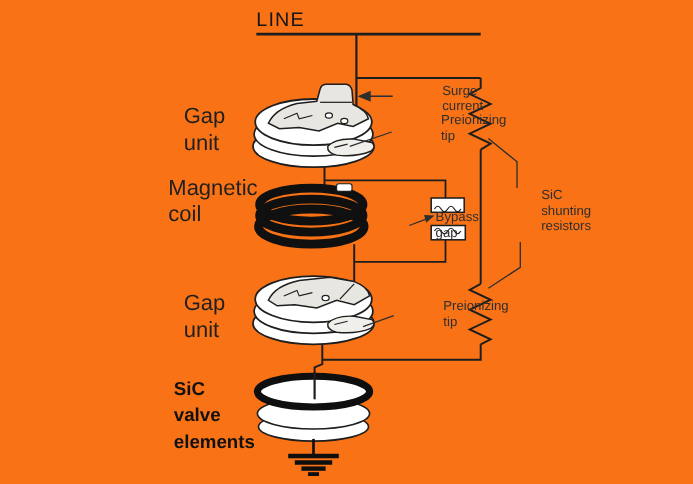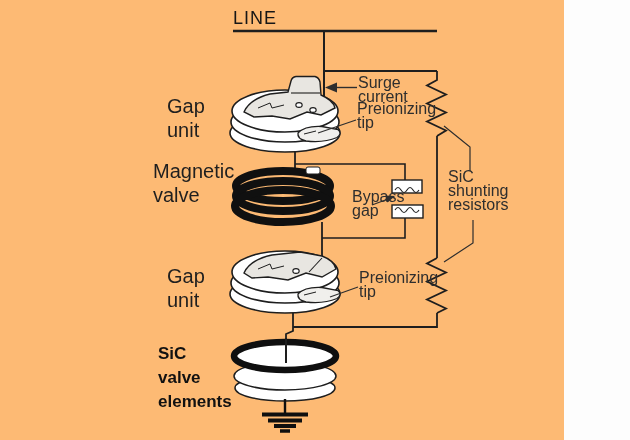--- a/index.html
+++ b/index.html
@@ -1,30 +1,30 @@
 <!DOCTYPE html>
 <html><head>
 <meta charset="utf-8">
 <style>
   html,body{margin:0;padding:0;background:#fdfdfd;}
   .stage{
-    position:relative;width:564px;height:440px;background:#fdba74;
+    position:relative;width:630px;height:440px;background:#f97316;
     overflow:hidden;font-family:"Liberation Sans",sans-serif;
   }
   .label{
     position:absolute;white-space:pre-line;color:#1b1b1b;
     font-family:"Liberation Sans",sans-serif;
   }
   .lbl-line{left:233px;top:8px;font-size:18px;letter-spacing:1px;color:#161616;}
   .lbl-main{font-size:20px;line-height:24px;color:#1f1f1f;}
   .lbl-gap-top{left:167px;top:94px;}
   .lbl-coil{left:153px;top:159px;}
   .lbl-gap-bot{left:167px;top:264px;}
   .lbl-valve{left:158px;top:342px;font-size:17px;line-height:24px;font-weight:bold;color:#111;}
-  .ann{font-size:16px;line-height:13.5px;color:#2e2e2e;}
+  .ann{font-size:12px;line-height:13.5px;color:#2e2e2e;margin-left:44px;}
   .ann-surge{left:358px;top:76px;}
   .ann-pre-top{left:357px;top:102px;line-height:14px;}
   .ann-bypass{left:352px;top:190px;line-height:14px;}
   .ann-shunt{left:448px;top:170px;line-height:14px;}
   .ann-pre-bot{left:359px;top:271px;line-height:14px;}
   svg{position:absolute;left:0;top:0;}
 </style>
 </head>
 <body>
 
@@ -124,21 +124,21 @@
       <polyline points="444,126 470,147 470,171" stroke-width="1.2"></polyline>
       <polyline points="473,220 473,243 444,262" stroke-width="1.2"></polyline>
     </g>
     <polygon points="325,87.5 337,82.5 337,92.5" fill="#2e2e2e"></polygon>
   </svg>
 
   <div class="label lbl-line">LINE</div>
   <div class="label lbl-main lbl-gap-top">Gap
 unit</div>
   <div class="label lbl-main lbl-coil">Magnetic
-valve</div>
+coil</div>
   <div class="label lbl-main lbl-gap-bot">Gap
 unit</div>
   <div class="label lbl-valve">SiC
 valve
 elements</div>
 
   <div class="label ann ann-surge">Surge
 current</div>
   <div class="label ann ann-pre-top">Preionizing
 tip</div>

